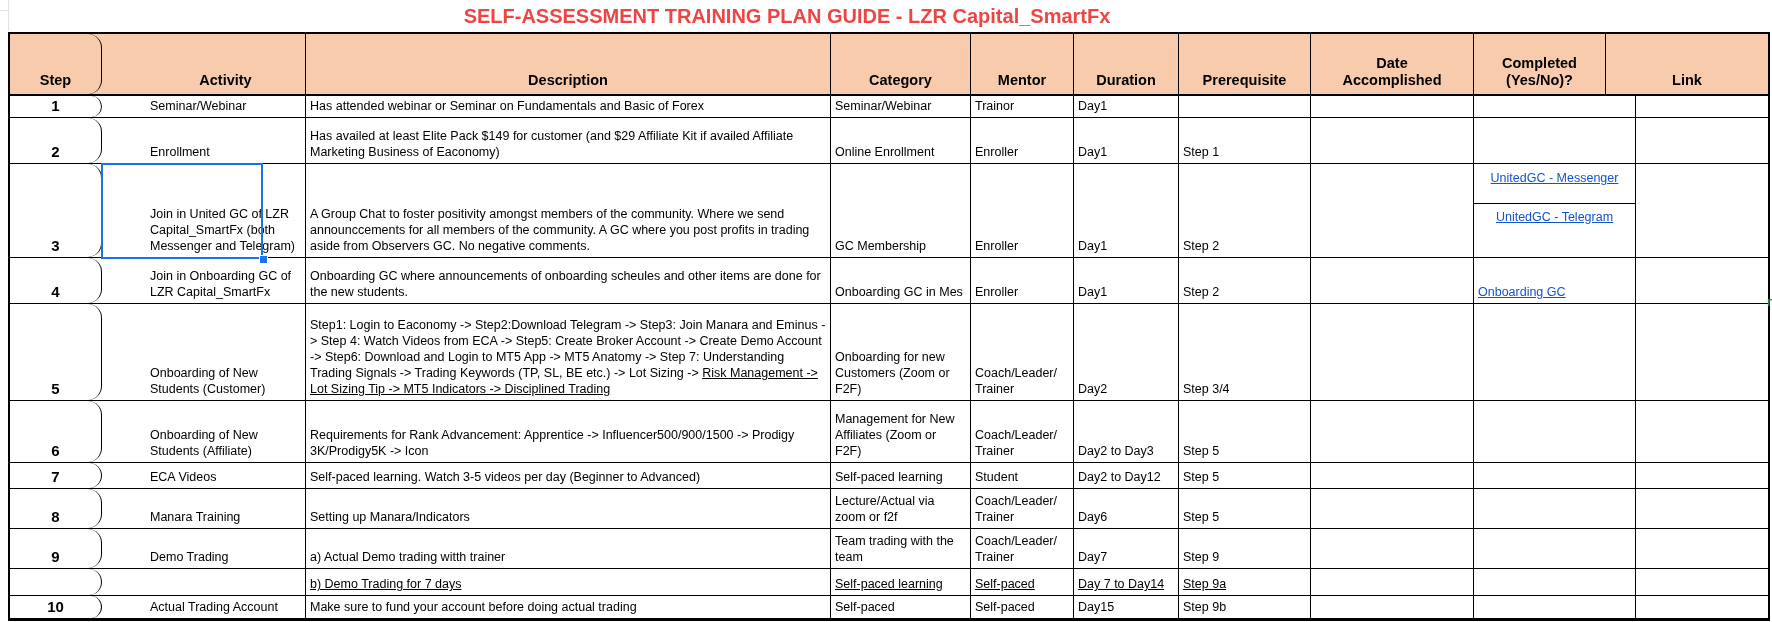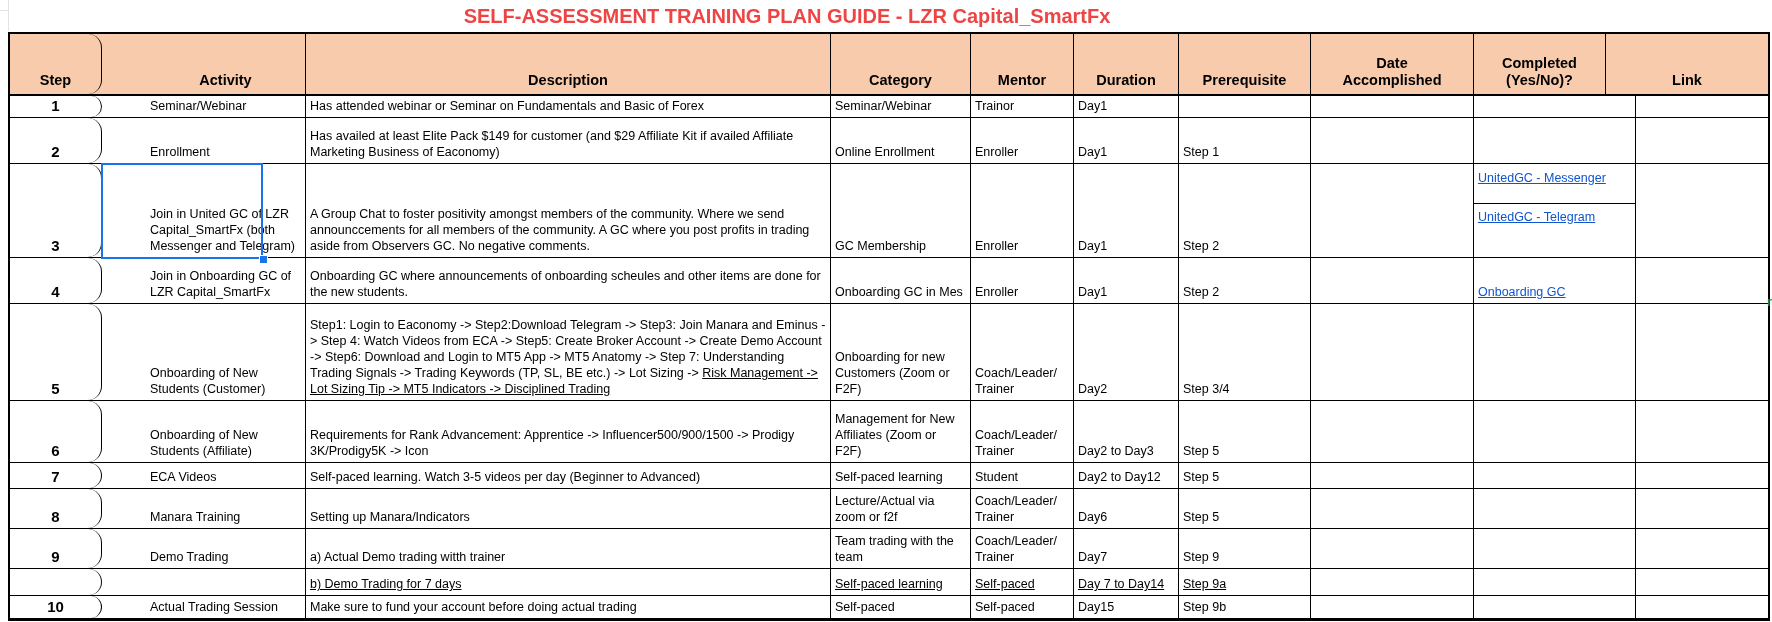--- a/index.html
+++ b/index.html
@@ -46,21 +46,21 @@
   .w8{width:162px;min-width:162px;}
   .w9{flex:1;}
   
   .rhH{height:62px;}
   .rh1{height:22px;}  .rh2{height:46px;}  .rh3{height:94px;}
   .rh4{height:46px;}  .rh5{height:97px;}  .rh6{height:62px;}
   .rh7{height:26px;}  .rh8{height:40px;}  .rh9{height:40px;}
   .rh10{height:27px;text-decoration:underline;} .rh11{height:23px;}
   
   .lk{color:#1155cc;text-decoration:underline;cursor:pointer;}
-  .linkstack{flex-direction:column;align-items:stretch;padding:0;}
+  .linkstack{flex-direction:column;align-items:stretch;padding:0;text-align:center;}
   .lsub1{height:40px;border-bottom:1px solid #000;box-sizing:border-box;padding:6px 4px 2px 4px;}
   .lsub2{flex:1;padding:5px 4px 2px 4px;}
   .u{text-decoration:underline;}
   
   .sel{
     position:absolute;left:91px;top:129px;width:162px;height:96px;
     border:2px solid #1a73e8;box-sizing:border-box;pointer-events:none;
   }
   .fillhandle{
     position:absolute;left:249px;top:221px;width:7px;height:7px;
@@ -228,21 +228,21 @@
     <div class="c w4"><div class="t">Self-paced</div></div>
     <div class="c w5"><div class="t">Day 7 to Day14</div></div>
     <div class="c w6"><div class="t">Step 9a</div></div>
     <div class="c w7"><div class="t"></div></div>
     <div class="c w8"><div class="t"></div></div>
     <div class="c w9"><div class="t"></div></div>
   </div>
 
   <div class="row rh11">
     <div class="c st w0"><div class="t">10</div></div>
-    <div class="c w1 nw"><div class="t">Actual Trading Session</div></div>
+    <div class="c w1 nw"><div class="t">Actual Trading Account</div></div>
     <div class="c w2 nw"><div class="t">Make sure to fund your account before doing actual trading</div></div>
     <div class="c w3 nw"><div class="t">Self-paced</div></div>
     <div class="c w4"><div class="t">Self-paced</div></div>
     <div class="c w5"><div class="t">Day15</div></div>
     <div class="c w6"><div class="t">Step 9b</div></div>
     <div class="c w7"><div class="t"></div></div>
     <div class="c w8"><div class="t"></div></div>
     <div class="c w9"><div class="t"></div></div>
   </div>
 

